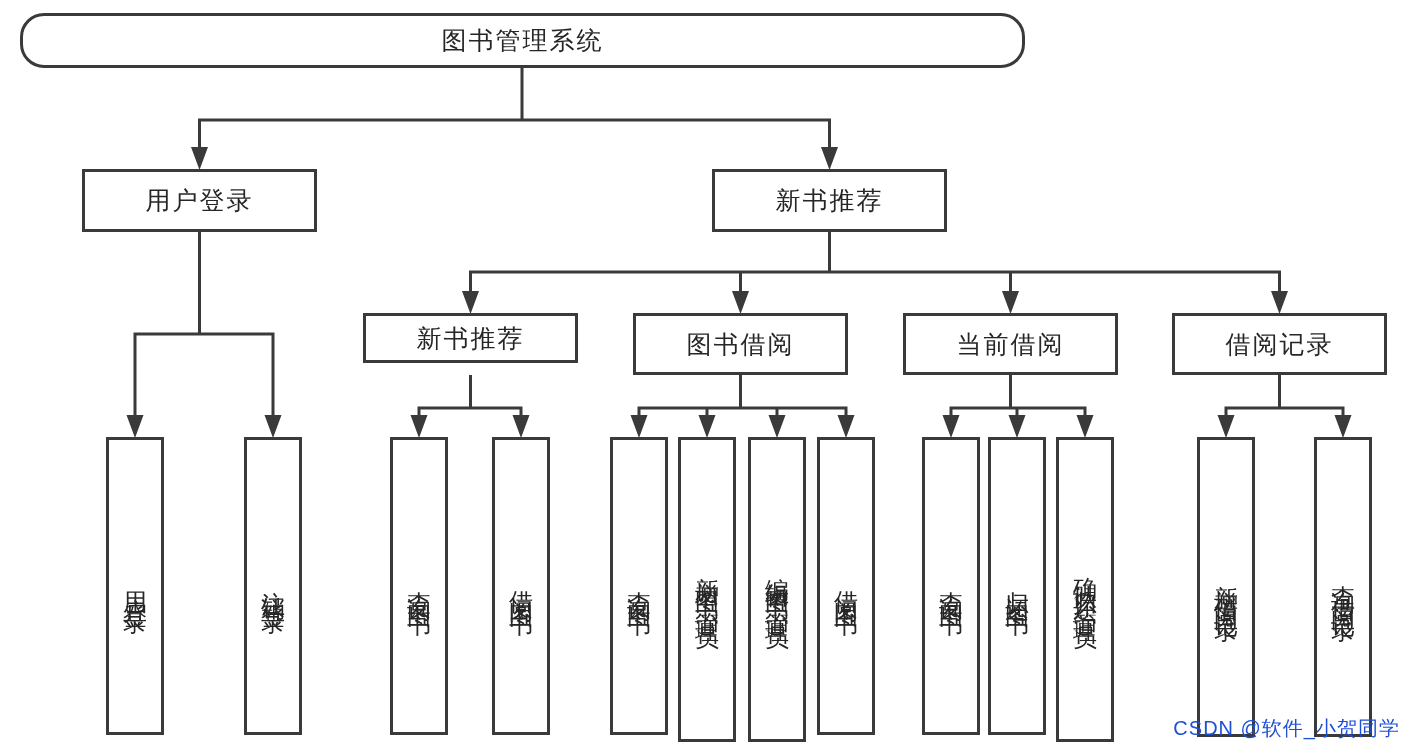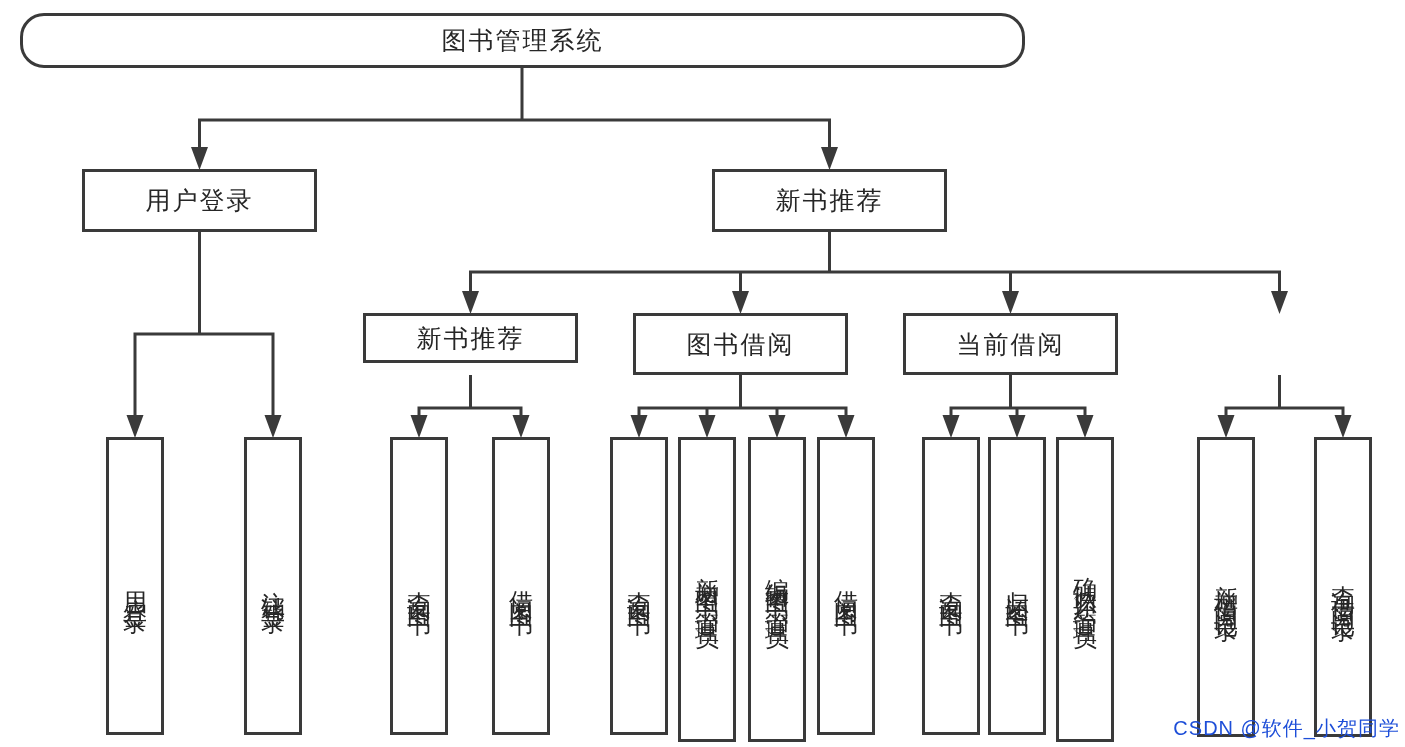--- a/index.html
+++ b/index.html
@@ -122,20 +122,23 @@
 
   <div class="node" style="left:363px; top:313px; width:215px; height:50px;">
     <span class="h-label">新书推荐</span>
   </div>
   <div class="node" style="left:903px; top:313px; width:215px; height:62px;">
     <span class="h-label">当前借阅</span>
   </div>
   <div class="node" style="left:633px; top:313px; width:215px; height:62px;">
     <span class="h-label">图书借阅</span>
   </div>
+  <div class="node" style="left:1172px; top:313px; width:215px; height:62px;">
+    <span class="h-label">借阅记录</span>
+  </div>
 
   <div class="node" style="left:106px; top:437px; width:58px; height:298px;">
     <span class="v-label">用户登录</span>
   </div>
   <div class="node" style="left:244px; top:437px; width:58px; height:298px;">
     <span class="v-label">注销登录</span>
   </div>
 
   <div class="node" style="left:390px; top:437px; width:58px; height:298px;">
     <span class="v-label">查询图书</span>

